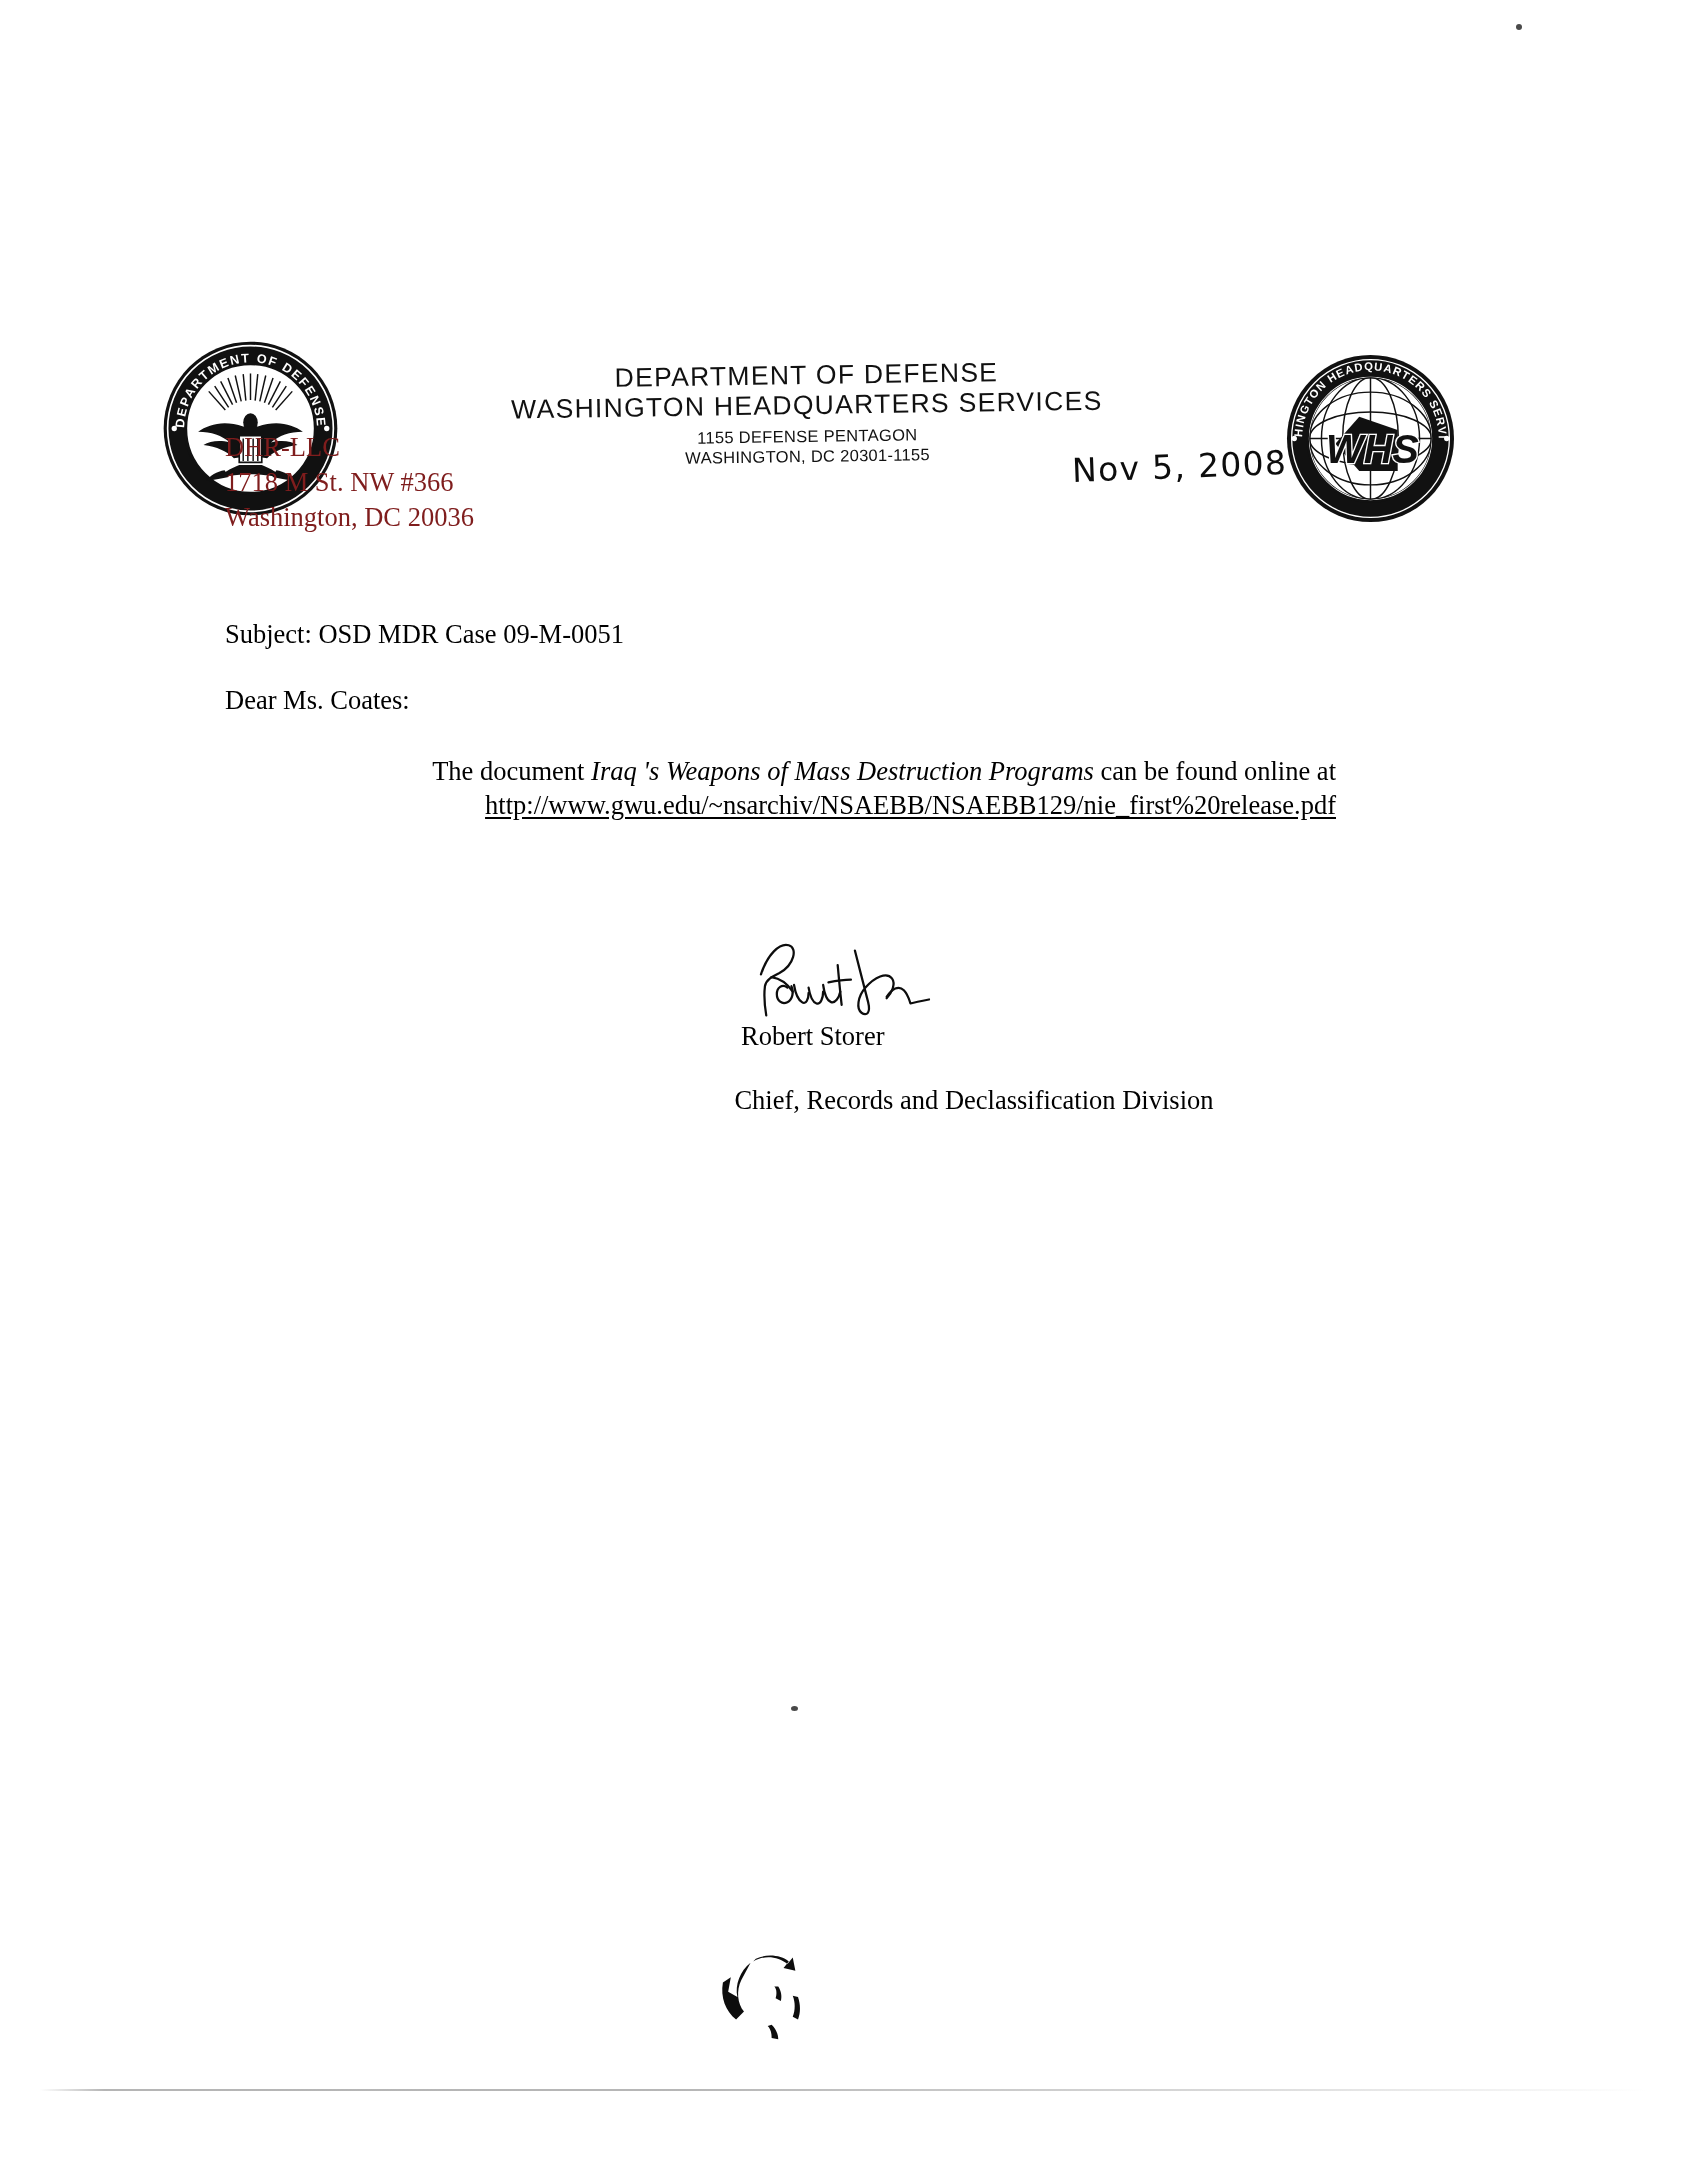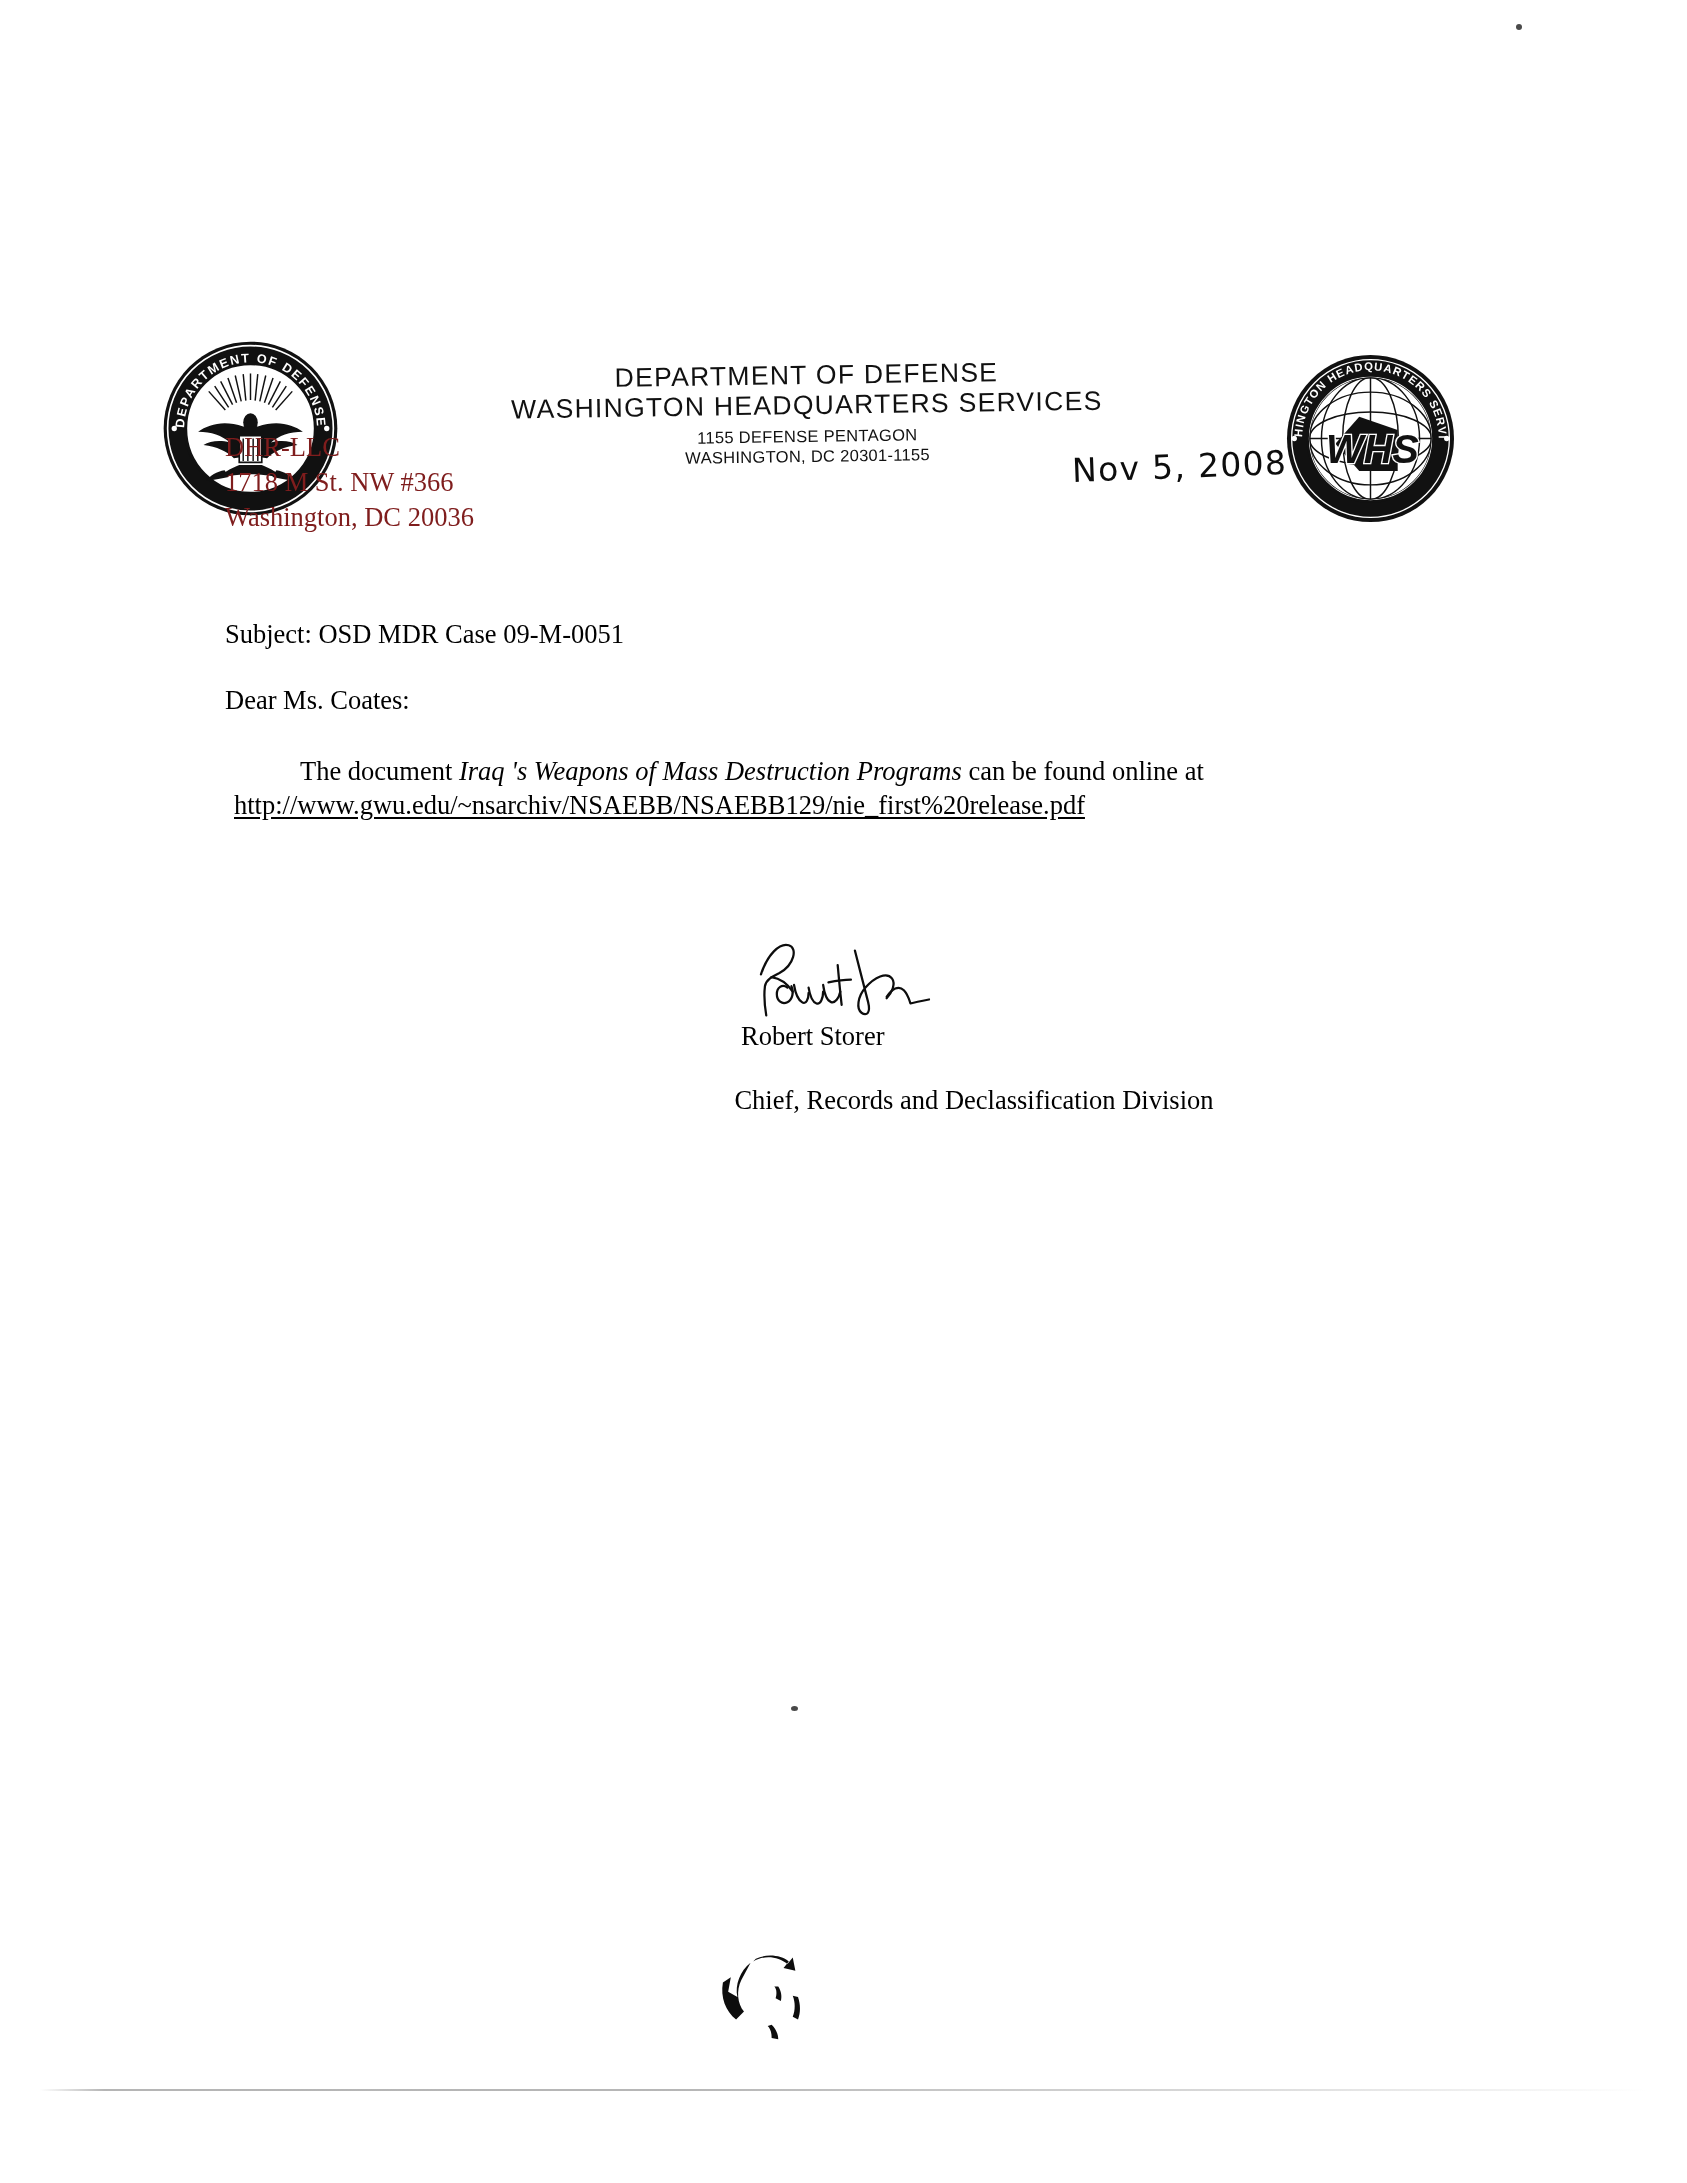--- a/index.html
+++ b/index.html
@@ -130,25 +130,26 @@
   .salutation {
     position: absolute;
     left: 225px;
     top: 685px;
     font-size: 26.5px;
     white-space: nowrap;
   }
 
   .para {
     position: absolute;
-    left: 234px;
+    left: 218px;
     top: 754px;
     width: 1118px;
     font-size: 26.5px;
     line-height: 34px;
+    text-align: right;
   }
   .para .indent { display: inline-block; width: 66px; }
   .doc-title { font-style: italic; }
   .url {
     text-decoration: underline;
     text-underline-offset: 2.6px;
   }
   .second-para {
     position: absolute;
     left: 218px;

